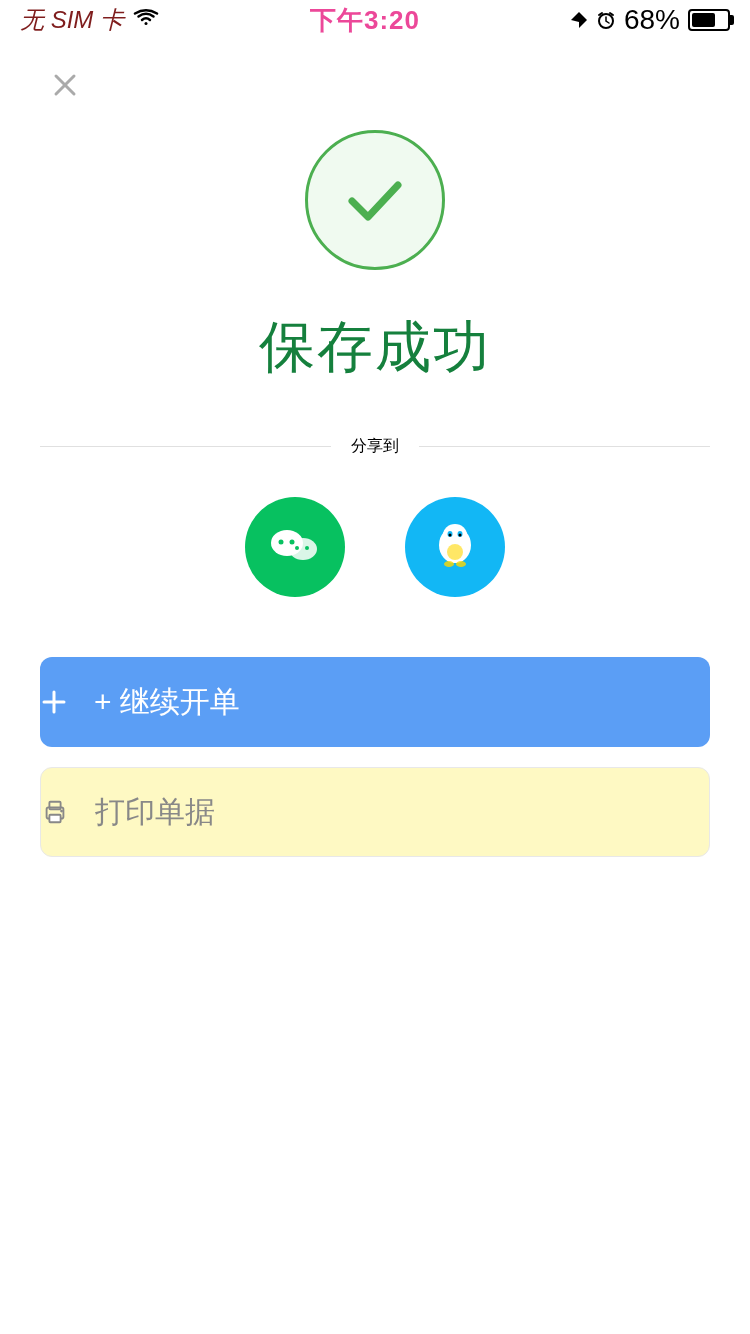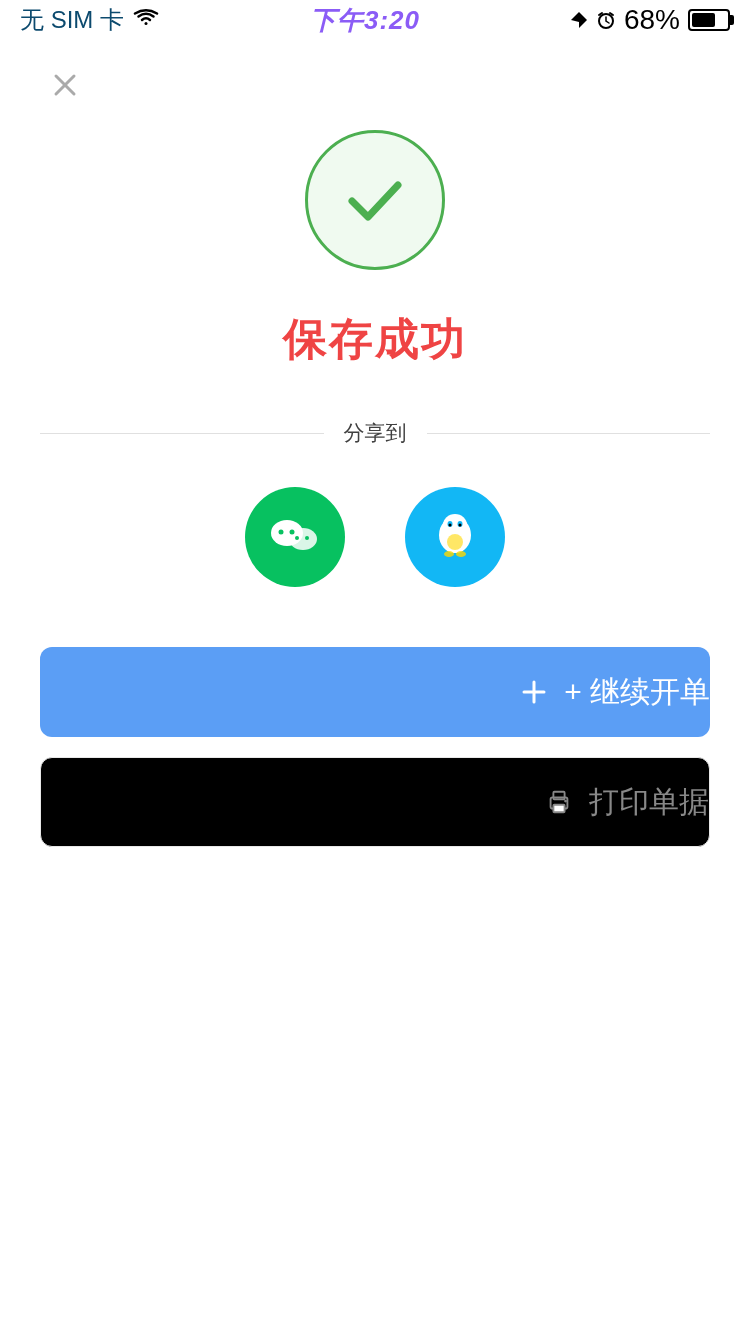--- a/index.html
+++ b/index.html
@@ -28,34 +28,34 @@
       justify-content: space-between;
       padding: 0 20px;
     }
 
     .status-left {
       display: flex;
       align-items: center;
       gap: 8px;
       font-size: 24px;
       font-weight: 500;
-      color: #0c4a6e;
+      color: #7f1d1d;
+      font-style: italic;
     }
 
     .wifi-icon svg {
       width: 28px;
       height: 20px;
     }
 
     .status-center {
       font-size: 26px;
       font-weight: 600;
-      color: #8b5cf6;
+      color: #ec4899;
       letter-spacing: 1px;
-      font-style: italic;
     }
 
     .status-right {
       display: flex;
       align-items: center;
       gap: 8px;
       font-size: 28px;
       color: #000;
     }
 
@@ -130,45 +130,45 @@
       margin-bottom: 40px;
     }
 
     .checkmark {
       width: 70px;
       height: 70px;
     }
 
     
     .success-title {
-      font-size: 44px;
-      font-weight: 700;
-      color: #ef4444;
+      font-size: 56px;
+      font-weight: 400;
+      color: #15803d;
       margin-bottom: 50px;
       letter-spacing: 2px;
     }
 
     
     .share-divider {
       width: 100%;
       display: flex;
       align-items: center;
       gap: 20px;
       margin-bottom: 40px;
     }
 
     .divider-line {
       flex: 1;
       height: 1px;
       background: #e0e0e0;
     }
 
     .share-label {
-      font-size: 21px;
-      color: #404040;
+      font-size: 16px;
+      color: #000000;
       white-space: nowrap;
     }
 
     
     .share-buttons {
       display: flex;
       gap: 60px;
       margin-bottom: 60px;
     }
 
@@ -200,34 +200,34 @@
       gap: 20px;
     }
 
     .action-btn {
       width: 100%;
       height: 90px;
       border-radius: 12px;
       border: none;
       display: flex;
       align-items: center;
-      justify-content: flex-end;
-      gap: 16px;
+      justify-content: flex-start;
+      gap: 26px;
       font-size: 30px;
       cursor: pointer;
       outline: none;
     }
 
     .action-btn-primary {
       background: #5B9EF5;
       color: #ffffff;
     }
 
     .action-btn-secondary {
-      background: #000000;
+      background: #fef9c3;
       color: #888;
       border: 1px solid #e8e8e8;
     }
 
     .action-btn svg {
       width: 28px;
       height: 28px;
     }
   </style>
 </head>

